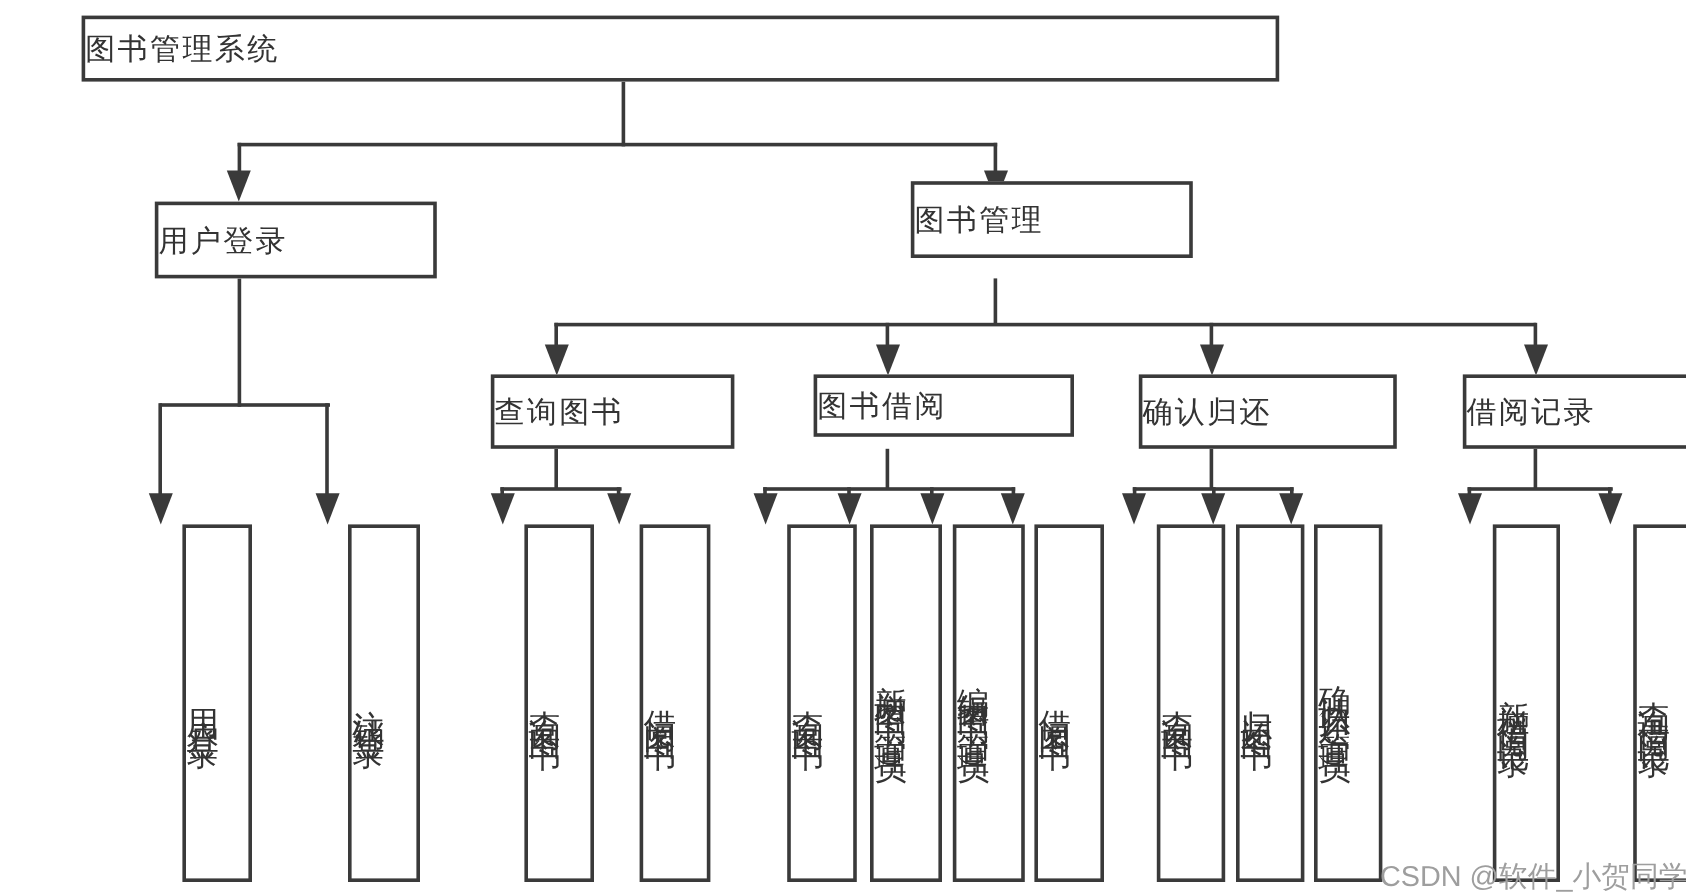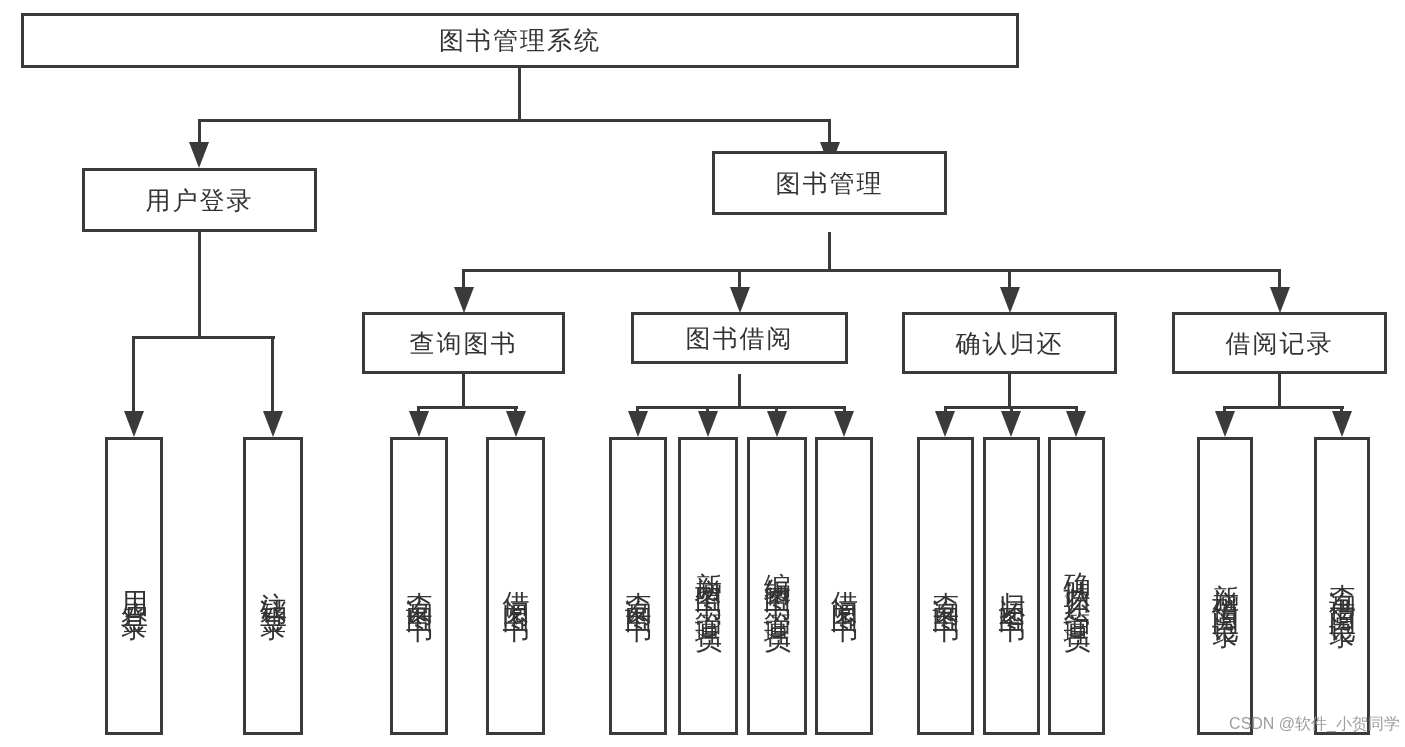--- a/index.html
+++ b/index.html
@@ -3,38 +3,38 @@
 <meta charset="utf-8">
 <style>
   html,body{margin:0;padding:0;background:#fff;}
   .canvas{
     position:relative;width:1405px;height:747px;background:var(--box,#ffffff);
     font-family:"Liberation Sans", sans-serif;overflow:hidden;
   }
   .node{
     position:absolute;background:var(--box,#ffffff);
     border:3px solid var(--line,#3a3a3a);box-sizing:border-box;
-    display:flex;align-items:center;justify-content:center;
-    color:var(--text,#333333);z-index:3;
+    display:flex;align-items:center;
+    color:var(--text,#333333);z-index:3;margin-left:47px;
   }
   .node.h span{font-size:25px;letter-spacing:2px;white-space:nowrap;}
   .vtext{
     writing-mode:vertical-lr;text-orientation:mixed;
     font-size:27px;letter-spacing:8px;line-height:1;
     color:var(--text,#333333);
   }
   .line{position:absolute;background:var(--line,#3a3a3a);z-index:1;}
   .arrow{
     position:absolute;width:0;height:0;z-index:2;
     border-left:10px solid transparent;border-right:10px solid transparent;
     border-top:26px solid var(--line,#3a3a3a);
   }
   .watermark{
-    position:absolute;left:1150px;top:714px;width:250px;text-align:right;
-    font-size:16px;color:var(--watermark,#9e9e9e);z-index:4;white-space:nowrap;
+    position:absolute;left:1150px;top:714px;width:250px;text-align:left;
+    font-size:24px;color:var(--watermark,#9e9e9e);z-index:4;white-space:nowrap;
   }
 </style>
 </head>
 <body>
 
 <div class="canvas">
 
   <div class="line" style="left:518px;top:68px;width:3px;height:54px"></div>
   <div class="line" style="left:198px;top:119px;width:633px;height:3px"></div>
   <div class="line" style="left:198px;top:119px;width:3px;height:26px"></div>

